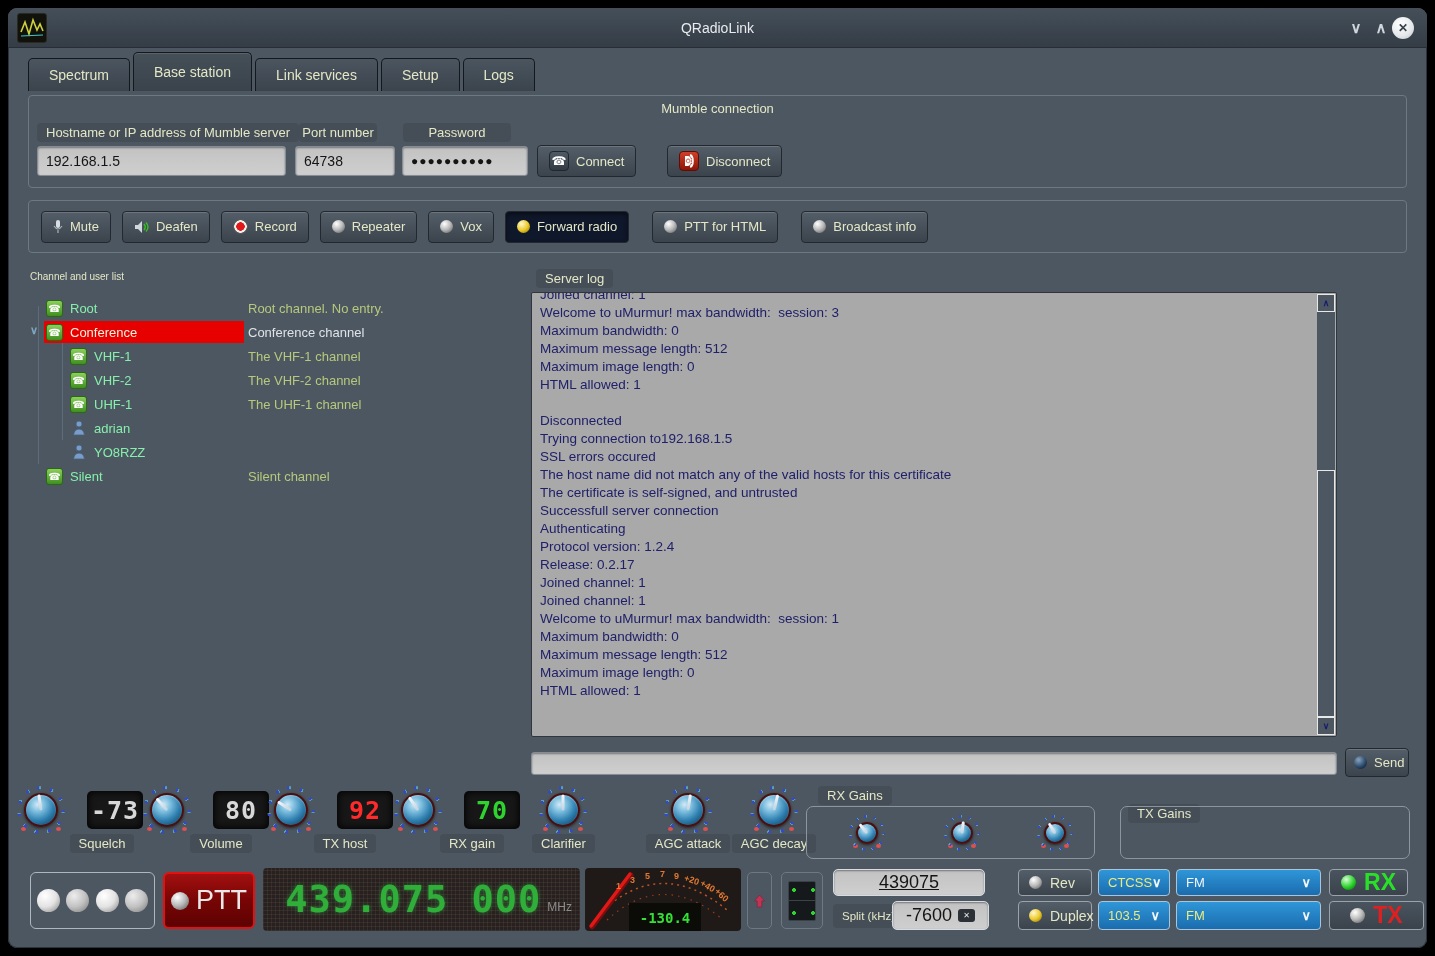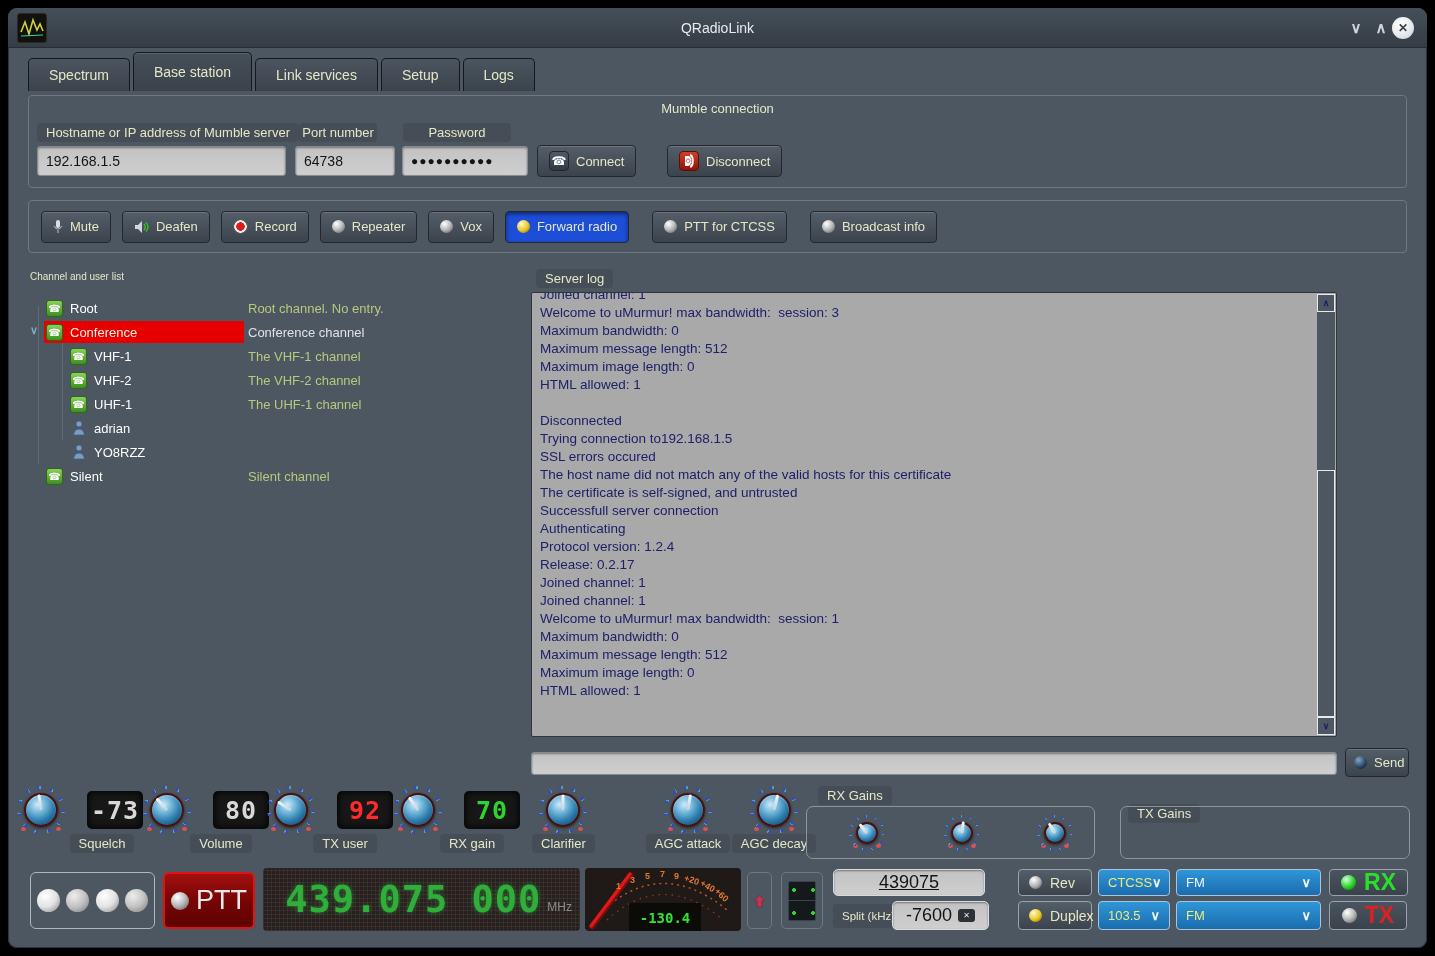--- a/index.html
+++ b/index.html
@@ -16,32 +16,32 @@
   
   .tabbar{position:absolute;left:20px;top:44px;height:39px;display:flex;align-items:flex-end;}
   .tab{height:33px;display:flex;align-items:center;justify-content:center;padding:0 20px;margin-right:3px;
        background:linear-gradient(#4b555f,#3b444d);border:1px solid #14181d;border-bottom:none;border-radius:5px 5px 0 0;color:#e4e7c6;font-size:14px;}
   .tab.active{height:39px;background:linear-gradient(#454f58,#3a434c);box-shadow:inset 0 1px 0 rgba(255,255,255,.12);}
   
   .group{position:absolute;border:1px solid #6e7881;border-radius:4px;}
   .chip{display:inline-flex;align-items:center;background:#454e57;border-radius:4px;padding:2px 9px;color:#e4e7c6;font-size:13px;white-space:nowrap;}
   .btn{display:inline-flex;align-items:center;gap:7px;height:32px;padding:0 11px;background:linear-gradient(#545e68,#3b444d);
        border:1px solid #23282e;border-radius:4px;color:#e4e7c6;font-size:13px;box-shadow:inset 0 1px 0 rgba(255,255,255,.15);white-space:nowrap;}
-  .btn.pressed{background:#1d4ed8;box-shadow:inset 0 2px 4px rgba(0,0,0,.5);}
+  .btn.pressed{background:#0f172a;box-shadow:inset 0 2px 4px rgba(0,0,0,.5);}
   .field{background:linear-gradient(#c2c2c2,#cfcfcf);border:1px solid #868d94;border-radius:3px;color:#141414;font-size:14px;padding:0 8px;
          box-shadow:inset 0 1px 2px rgba(0,0,0,.4);outline:none;}
   .led{border-radius:50%;display:inline-block;width:13px;height:13px;flex:none;}
   .led.grey{background:radial-gradient(circle at 35% 30%,#ffffff,#b9b9b9 48%,#6f6f6f 85%);}
   .led.yellow{background:radial-gradient(circle at 35% 30%,#fff8cf,#ecc928 52%,#9d7f0e 88%);}
   .led.green{background:radial-gradient(circle at 35% 30%,#d6ffd6,#2ed42e 52%,#0b800b 88%);}
   .led.navy{background:radial-gradient(circle at 35% 30%,#8aa2bd,#2c4c6e 55%,#0e1c2e 88%);}
   
   .tree{position:absolute;left:20px;top:288px;width:500px;height:200px;font-size:13px;color:#b7c97c;}
   .trow{position:absolute;left:0;height:24px;width:500px;display:flex;align-items:center;}
-  .tname{position:absolute;font-size:13px;color:#ffffff;}
+  .tname{position:absolute;font-size:13px;color:#86efac;}
   .tdesc{position:absolute;left:220px;font-size:13px;color:#b7c97c;}
   .tsel{position:absolute;left:16px;top:1px;height:22px;width:200px;background:#e60000;border-radius:1px;}
   .chanicon{position:absolute;width:17px;height:17px;border-radius:3px;background:linear-gradient(#8ccf5e,#3f8f1f);border:1px solid #2a6a10;
             display:flex;align-items:center;justify-content:center;color:#fff;font-size:10px;}
   .expander{position:absolute;left:2px;top:4px;color:#7fa8c0;font-size:11px;font-weight:bold;}
   .guide{position:absolute;background:rgba(120,150,170,.35);}
   
   .logbox{position:absolute;left:523px;top:284px;width:806px;height:445px;background:#a9a9a9;border:1px solid #30363c;border-radius:2px;overflow:hidden;}
   .logtext{position:absolute;left:0;top:0;right:19px;bottom:0;overflow:hidden;padding:0 8px;margin-top:-7px;
            color:#20206a;font-size:13.5px;line-height:18px;white-space:pre-wrap;}
@@ -199,21 +199,21 @@
     <button class="btn">
       <span class="led grey"></span>
       <span>Vox</span>
         </button>
     <button class="btn pressed">
       <span class="led yellow"></span>
       <span>Forward radio</span>
         </button>
     <button class="btn" style="margin-left:12px;">
       <span class="led grey"></span>
-      <span>PTT for CTCSS</span>
+      <span>PTT for HTML</span>
         </button>
     <button class="btn" style="margin-left:12px;">
       <span class="led grey"></span>
       <span>Broadcast info</span>
         </button>
   </div>
 
   <span style="position:absolute;left:22px;top:263px;color:#e4e7c6;font-size:10px;">Channel and user list</span>
 
   <div class="tree">
@@ -345,21 +345,21 @@
   </div>
   <div class="gaingrp" style="left:260px;">
     <div class="pair">
       <span class="knob k46" style="--a:-58deg;">
             <i class="ticks"></i>
             <i class="body"></i>
             <i class="needle"></i>
           </span>
       <span class="lcd gainlcd" style="color:#ff2a2a;">92</span>
     </div>
-    <span class="chip" style="margin-left:30px;">TX user</span>
+    <span class="chip" style="margin-left:30px;">TX host</span>
   </div>
   <div class="gaingrp" style="left:387px;">
     <div class="pair">
       <span class="knob k46" style="--a:-35deg;">
             <i class="ticks"></i>
             <i class="body"></i>
             <i class="needle"></i>
           </span>
       <span class="lcd gainlcd" style="color:#2fd32f;">70</span>
     </div>
@@ -487,19 +487,19 @@
   </div>
   <div class="ddl" style="left:1168px;top:893px;width:145px;height:29px;color:#eaea7e;">
     <span>FM</span>
     <span class="chev">∨</span>
   </div>
 
   <button class="rxtx" style="left:1321px;top:861px;width:79px;height:27px;color:#29e029;">
     <span class="led green" style="width:15px;height:15px;"></span>
     <span>RX</span>
   </button>
-  <button class="rxtx" style="left:1321px;top:893px;width:78px;height:29px;color:#e02020;">
+  <button class="rxtx" style="left:1321px;top:893px;width:95px;height:29px;color:#e02020;">
     <span class="led grey" style="width:15px;height:15px;"></span>
     <span>TX</span>
   </button>
 
  </div>
 </div>
 
 </body></html>

